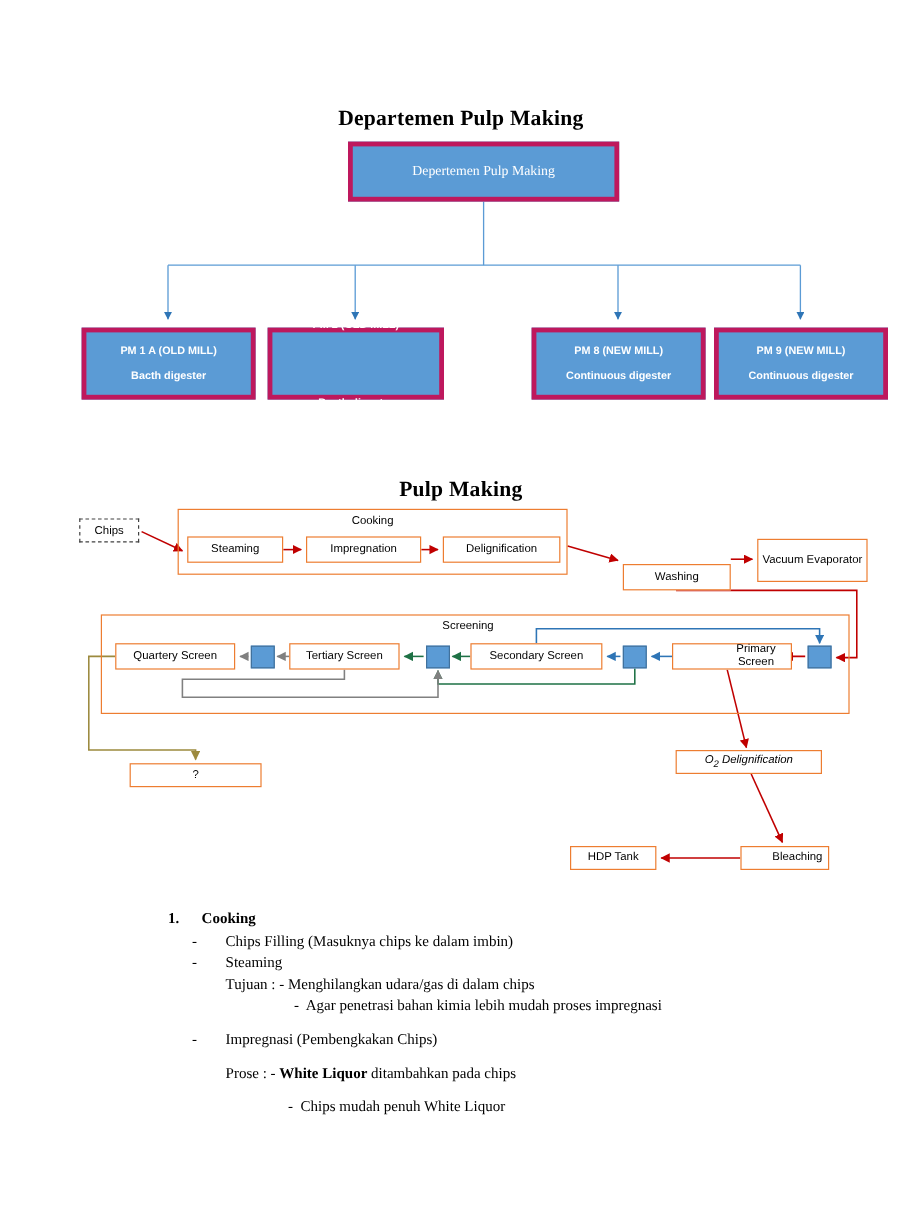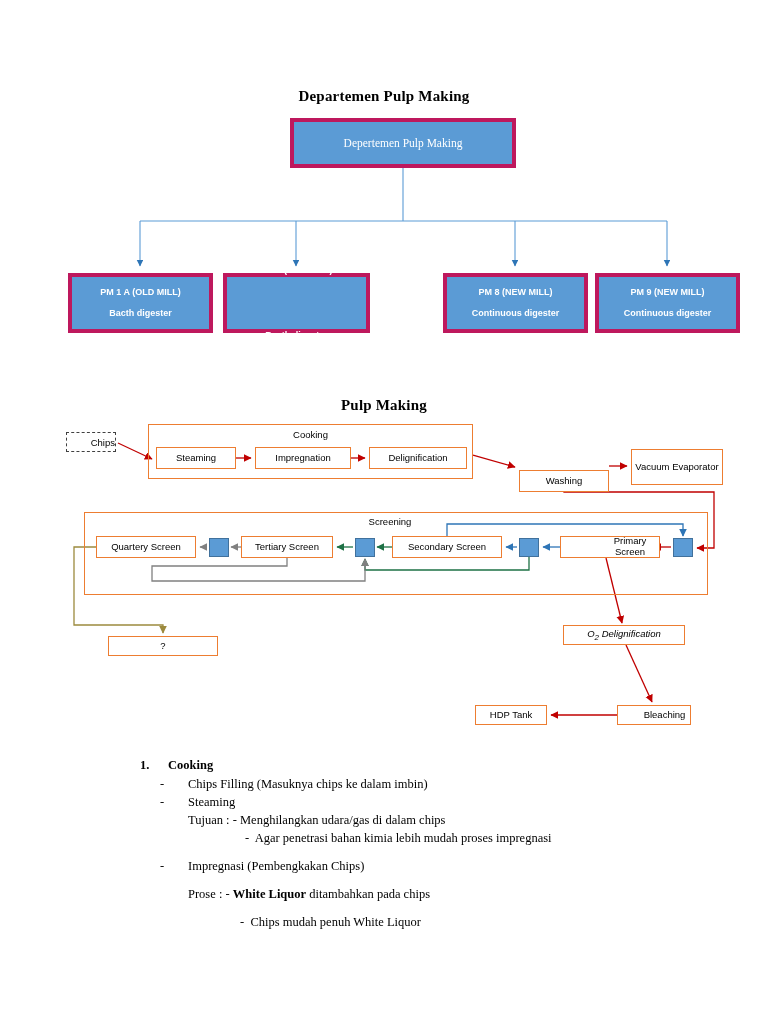--- a/index.html
+++ b/index.html
@@ -21,21 +21,21 @@
     height: 1024px;
   }
 
   
   .doc-heading {
     position: absolute;
     width: 100%;
     text-align: center;
     font-family: "Liberation Serif", serif;
     font-weight: bold;
-    font-size: 15px;
+    font-size: 18px;
     color: #000000;
     letter-spacing: 0.2px;
   }
   #heading-org { top: 88px; }
   #heading-flow { top: 397px; }
 
   
   .org-box {
     position: absolute;
     background: #5B9BD5;
@@ -105,21 +105,21 @@
     color: #000000;
     text-align: center;
   }
   .chips-box {
     position: absolute;
     box-sizing: border-box;
     border: 1.2px dashed #404040;
     background: #FFFFFF;
     display: flex;
     align-items: center;
-    justify-content: flex-end;
+    justify-content: center;
     font-family: "Liberation Sans", sans-serif;
     font-size: 9.5px;
     color: #000000;
   }
   .blue-node {
     position: absolute;
     box-sizing: border-box;
     background: #5B9BD5;
     border: 1px solid #41719C;
   }

